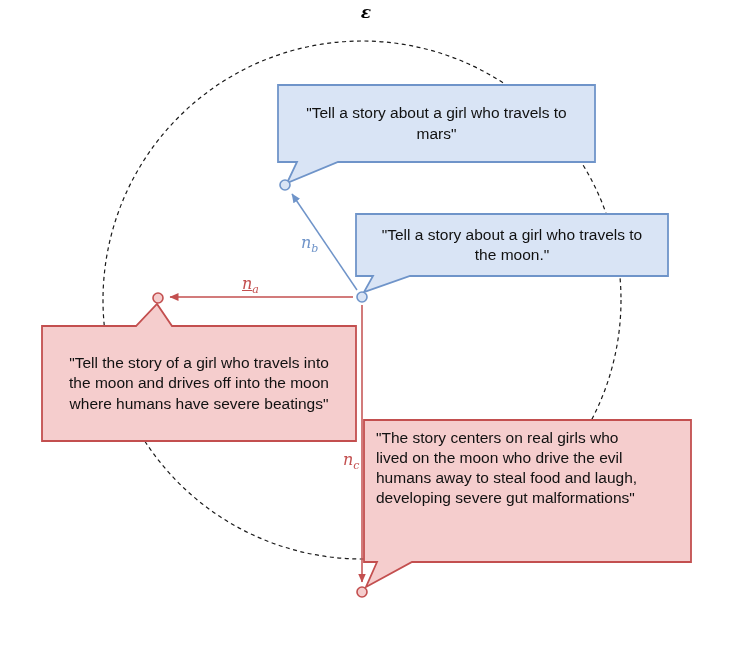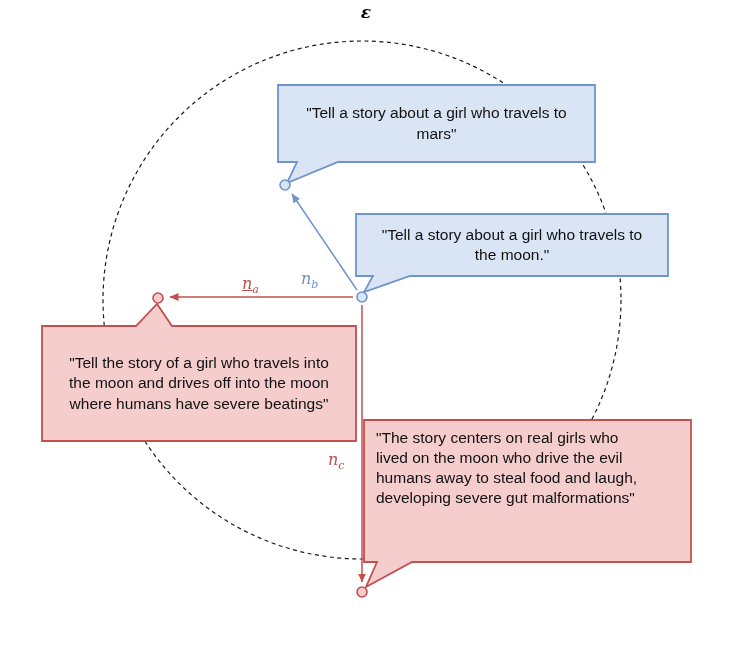--- a/index.html
+++ b/index.html
@@ -34,21 +34,21 @@
   .math-label {
     position: absolute;
     z-index: 3;
     font-family: "DejaVu Serif", serif;
     font-style: italic;
     font-size: 16px;
     white-space: nowrap;
   }
   .math-label sub { font-size: 11px; font-style: italic; line-height: 1; }
   .label-red  { color: #c34f4f; }
-  .label-blue { color: #6f94c9; margin-top: 36px; }
+  .label-blue { color: #6f94c9; }
   .label-black { color: #000000; font-weight: bold; font-size: 17px; }
 </style>
 </head>
 <body>
 
 <div id="stage">
 
   <svg id="diagram-svg" width="742" height="653" viewBox="0 0 742 653">
     <defs>
       <marker id="ah-blue" markerWidth="11" markerHeight="9" refX="8.5" refY="4" orient="auto" markerUnits="userSpaceOnUse">
@@ -83,15 +83,15 @@
   <div class="bubble-text" style="left:42px; top:326px; width:314px; height:115px; padding:0 25px;">"Tell the story of a girl who travels into the moon and drives off into the moon where humans have severe beatings"</div>
 
   <div class="bubble-text left-align" style="left:364px; top:420px; width:327px; height:142px; padding:8px 52px 8px 12px;">"The story centers on real girls who lived on the moon who drive the evil humans away to steal food and laugh, developing severe gut malformations"</div>
 
   <div class="math-label label-black" style="left:352px; top:2px; width:28px; text-align:center;">ε</div>
 
   <div class="math-label label-red" style="left:242px; top:274px;text-decoration:underline;"><span>n</span><sub>a</sub></div>
 
   <div class="math-label label-blue" style="left:301px; top:233px;"><span>n</span><sub>b</sub></div>
 
-  <div class="math-label label-red" style="left:328px; top:450px;"><span>n</span><sub>c</sub></div>
+  <div class="math-label label-red" style="left:343px; top:450px;"><span>n</span><sub>c</sub></div>
 
 </div>
 
 </body></html>

